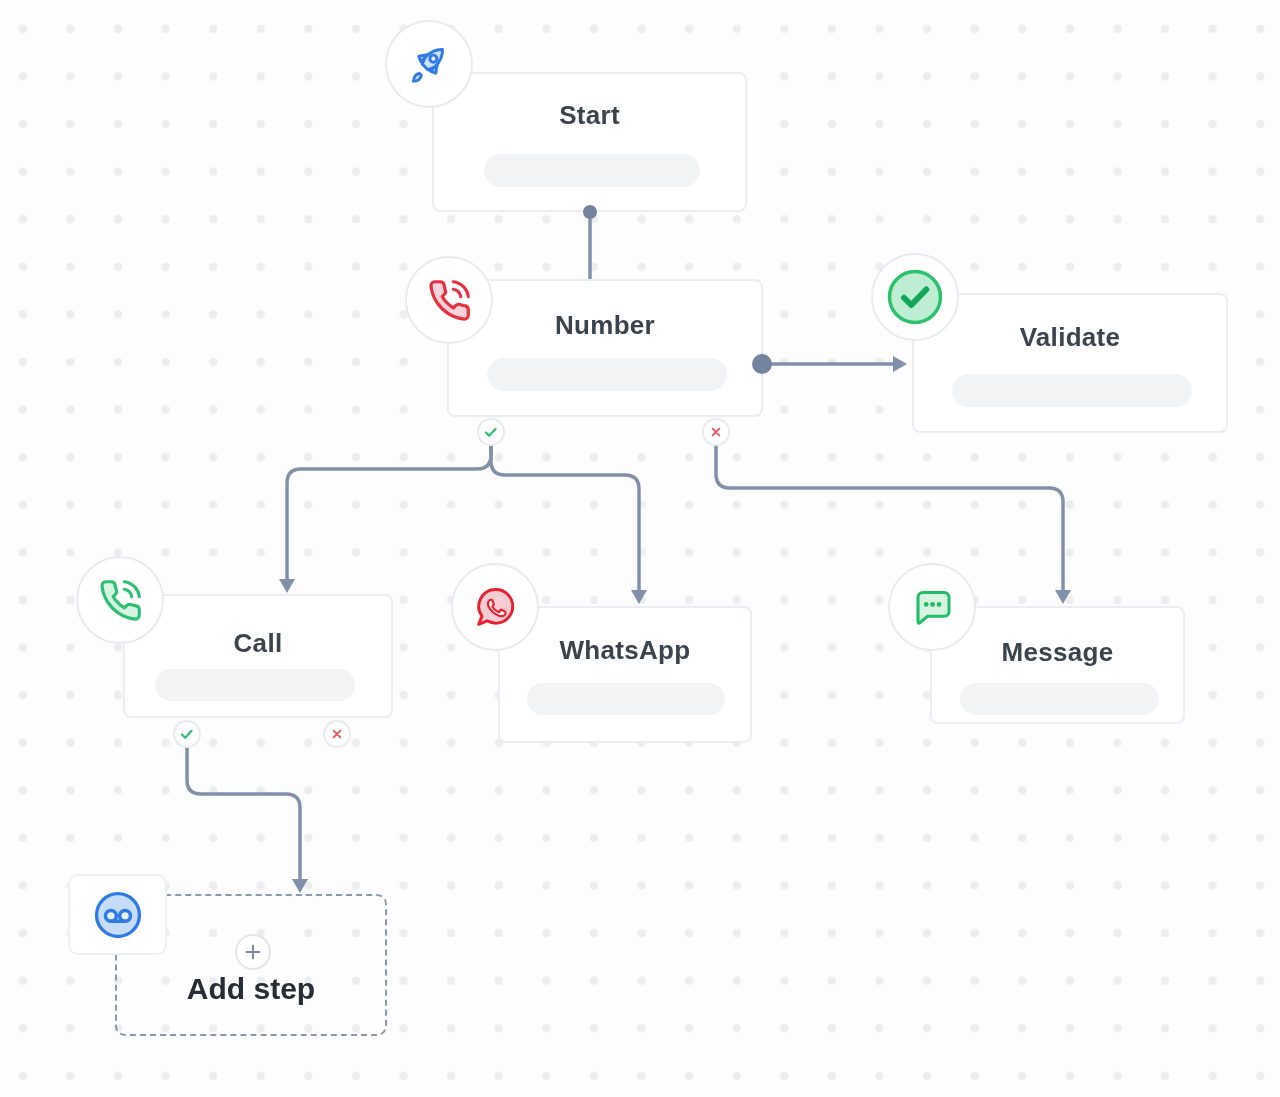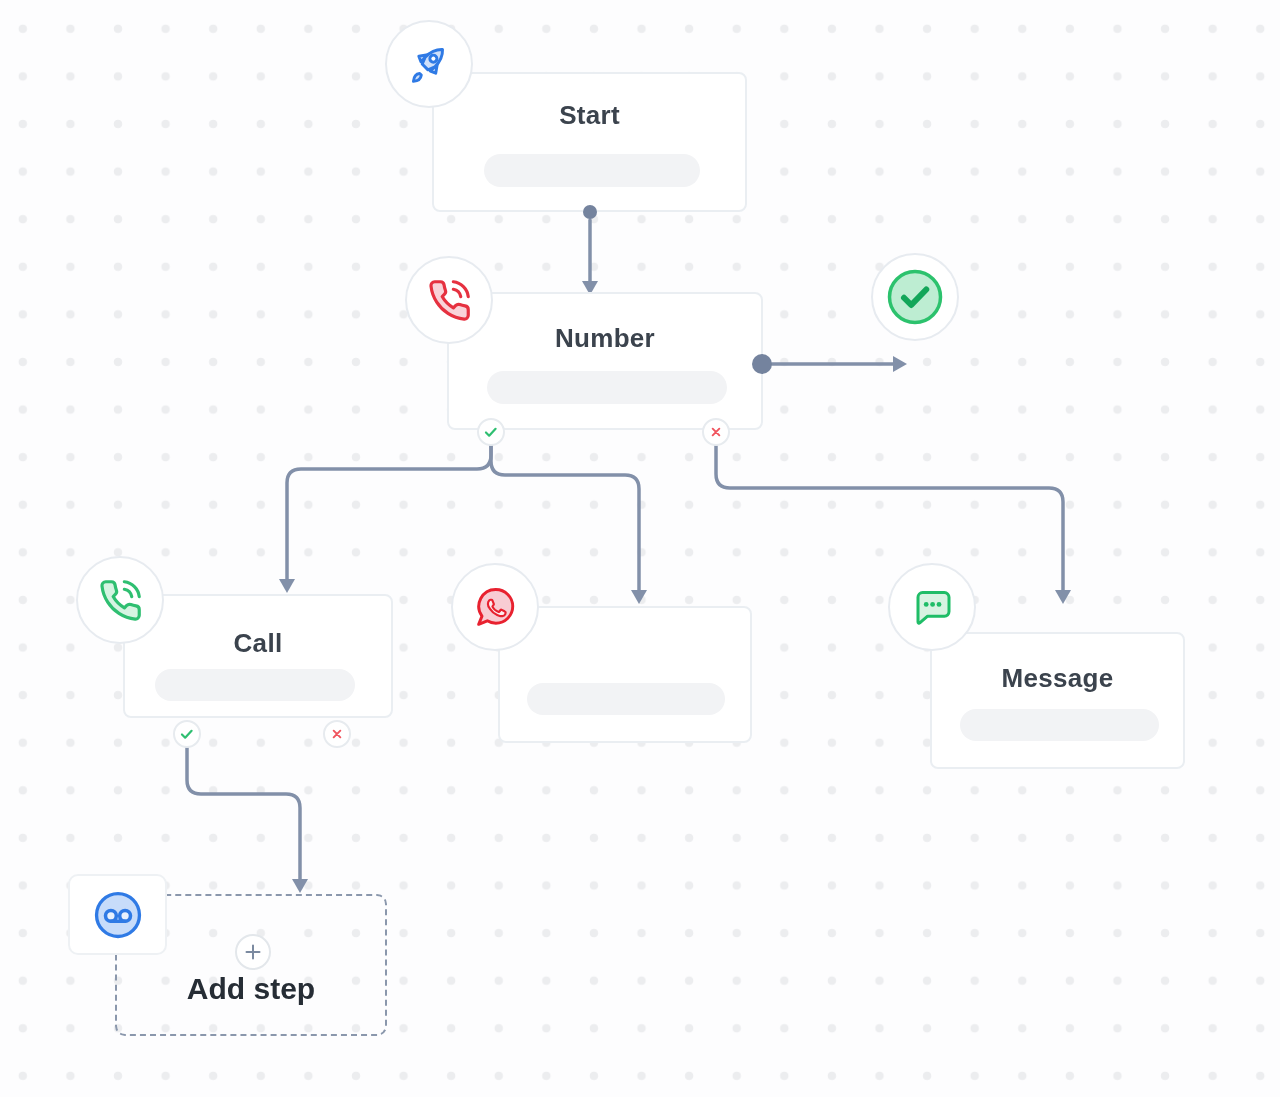--- a/index.html
+++ b/index.html
@@ -93,21 +93,21 @@
       <g transform="rotate(45 12 11)" fill="#cfe0fa" stroke="#2f7ae5" stroke-width="1.5" stroke-linejoin="round" stroke-linecap="round">
         <path d="M8.6 8.8 L5.9 12.6 L8.6 13.8 Z"></path>
         <path d="M15.4 8.8 L18.1 12.6 L15.4 13.8 Z"></path>
         <path d="M12 1.6 C14.4 3.8 15.5 7 15.5 10.6 L14.1 14.2 H9.9 L8.5 10.6 C8.5 7 9.6 3.8 12 1.6 Z"></path>
         <circle cx="12" cy="8.2" r="1.8" fill="#fff"></circle>
       </g>
       <path fill="#cfe0fa" stroke="#2f7ae5" stroke-width="1.5" stroke-linejoin="round" stroke-linecap="round" d="M7 16.6 C5.2 16.8 4 18.3 3.8 20.6 C6.1 20.4 7.6 19.2 7.8 17.4 Z"></path>
     </svg>
   </div>
 
-  <div class="card z2" style="left:447px;top:292px;width:316px;height:138px;">
+  <div class="card z2" style="left:447px;top:279px;width:316px;height:138px;">
     <div class="card-title" style="top:29px;">Number</div>
     <div class="bar" style="left:38px;top:77px;width:240px;height:33px;"></div>
   </div>
   <div class="cdot" style="left:752px;top:354px;width:20px;height:20px;"></div>
   <div class="badge" style="left:405px;top:256px;">
     <svg viewBox="0 0 24 24" width="45" height="45" stroke-linecap="round" stroke-linejoin="round" stroke-width="1.7">
       <path fill="#f9d3d9" stroke="#e63140" d="M22 16.92v3a2 2 0 0 1-2.18 2 19.79 19.79 0 0 1-8.63-3.07 19.5 19.5 0 0 1-6-6A19.79 19.79 0 0 1 2.12 4.18 2 2 0 0 1 4.11 2h3a2 2 0 0 1 2 1.72 12.84 12.84 0 0 0 .7 2.81 2 2 0 0 1-.45 2.11L8.09 9.91a16 16 0 0 0 6 6l1.27-1.27a2 2 0 0 1 2.11-.45 12.84 12.84 0 0 0 2.81.7A2 2 0 0 1 22 16.92z"></path>
       <path fill="none" stroke="#e63140" d="M14.05 6A5 5 0 0 1 18 9.95"></path>
       <path fill="none" stroke="#e63140" d="M14.05 2a9 9 0 0 1 7.95 7.94"></path>
     </svg>
@@ -116,20 +116,24 @@
     <svg viewBox="0 0 24 24" width="22" height="22">
       <path d="M6.5 12.5 L10 16 L17 8.5" fill="none" stroke="#2fbf71" stroke-width="2.4" stroke-linecap="round" stroke-linejoin="round"></path>
     </svg>
   </div>
   <div class="port" style="left:702px;top:418px;">
     <svg viewBox="0 0 24 24" width="20" height="20">
       <path d="M8 8 L16 16 M16 8 L8 16" fill="none" stroke="#f0545e" stroke-width="2.3" stroke-linecap="round"></path>
     </svg>
   </div>
 
+  <div class="card z2" style="left:912px;top:293px;width:316px;height:140px;">
+    <div class="card-title" style="top:27px;">Validate</div>
+    <div class="bar" style="left:38px;top:79px;width:240px;height:33px;"></div>
+  </div>
   <div class="badge" style="left:871px;top:253px;">
     <svg viewBox="0 0 24 24" width="60" height="60">
       <circle cx="12" cy="12" r="10.2" fill="#bdedd2" stroke="#2cc26d" stroke-width="1.4"></circle>
       <path d="M7.6 12.3 L10.5 15.2 L16.5 9" fill="none" stroke="#12a659" stroke-width="2.4" stroke-linecap="round" stroke-linejoin="round"></path>
     </svg>
   </div>
 
   <div class="card z2" style="left:123px;top:594px;width:270px;height:124px;">
     <div class="card-title" style="top:32px;">Call</div>
     <div class="bar" style="left:30px;top:73px;width:200px;height:32px;"></div>
@@ -146,30 +150,31 @@
       <path d="M6.5 12.5 L10 16 L17 8.5" fill="none" stroke="#2fbf71" stroke-width="2.4" stroke-linecap="round" stroke-linejoin="round"></path>
     </svg>
   </div>
   <div class="port" style="left:323px;top:720px;">
     <svg viewBox="0 0 24 24" width="20" height="20">
       <path d="M8 8 L16 16 M16 8 L8 16" fill="none" stroke="#f0545e" stroke-width="2.3" stroke-linecap="round"></path>
     </svg>
   </div>
 
   <div class="card z2" style="left:498px;top:606px;width:254px;height:137px;">
+    <div class="card-title" style="top:27px;">WhatsApp</div>
     <div class="bar" style="left:27px;top:75px;width:198px;height:32px;"></div>
   </div>
   <div class="badge" style="left:451px;top:563px;">
     <svg viewBox="0 0 24 24" width="47" height="47">
       <path fill="#f8ccd3" stroke="#e8212f" stroke-width="1.5" stroke-linejoin="round" d="M12.2 2.8 a8.6 8.6 0 0 1 0 17.2 c-1.6 0 -3.1 -.4 -4.4 -1.2 L3.4 20.6 l1.7 -4.2 a8.6 8.6 0 0 1 7.1 -13.6 z"></path>
       <path fill="#fdecef" stroke="#e8212f" stroke-width="1.1" stroke-linejoin="round" d="M16.6 13.9c-.2-.1-1.3-.65-1.5-.72-.2-.08-.35-.1-.5.1-.15.2-.57.72-.7.87-.13.15-.26.17-.48.06a5.9 5.9 0 0 1-1.74-1.07 6.5 6.5 0 0 1-1.2-1.5c-.13-.22-.01-.34.1-.45.1-.1.22-.26.33-.39.11-.13.15-.22.22-.37.07-.15.04-.28-.02-.39-.06-.11-.5-1.2-.68-1.64-.18-.43-.36-.37-.5-.38h-.42c-.15 0-.39.06-.6.28-.2.22-.78.76-.78 1.86s.8 2.16.91 2.31c.11.15 1.57 2.4 3.8 3.37.53.23.94.37 1.27.47.53.17 1.02.15 1.4.09.43-.06 1.3-.53 1.49-1.05.18-.52.18-.96.13-1.05-.05-.09-.2-.15-.42-.26z"></path>
     </svg>
   </div>
 
-  <div class="card z2" style="left:930px;top:632px;width:255px;height:137px;">
+  <div class="card z2" style="left:930px;top:606px;width:255px;height:118px;">
     <div class="card-title" style="top:29px;">Message</div>
     <div class="bar" style="left:28px;top:75px;width:199px;height:32px;"></div>
   </div>
   <div class="badge" style="left:888px;top:563px;">
     <svg viewBox="0 0 24 24" width="48" height="48">
       <path fill="#d8f3e2" stroke="#1fbd67" stroke-width="1.5" stroke-linejoin="round" d="M7.3 4.8 H18.2 A2.3 2.3 0 0 1 20.5 7.1 V14.3 A2.3 2.3 0 0 1 18.2 16.6 H9.8 L5.9 19.9 C5.5 20.3 5 20 5 19.5 V7.1 A2.3 2.3 0 0 1 7.3 4.8 Z"></path>
       <circle cx="9.1" cy="10.7" r="1.2" fill="#1fbd67"></circle>
       <circle cx="12.3" cy="10.7" r="1.2" fill="#1fbd67"></circle>
       <circle cx="15.5" cy="10.7" r="1.2" fill="#1fbd67"></circle>
     </svg>

